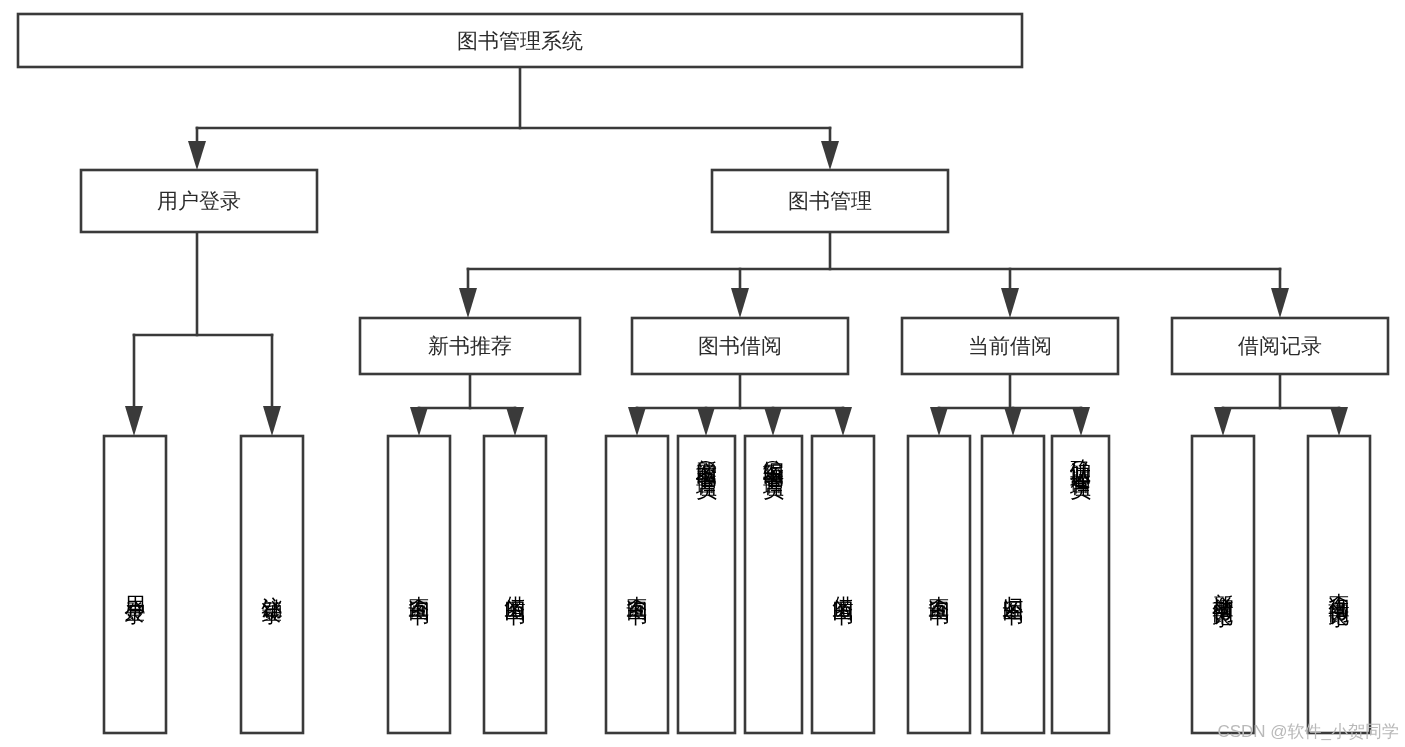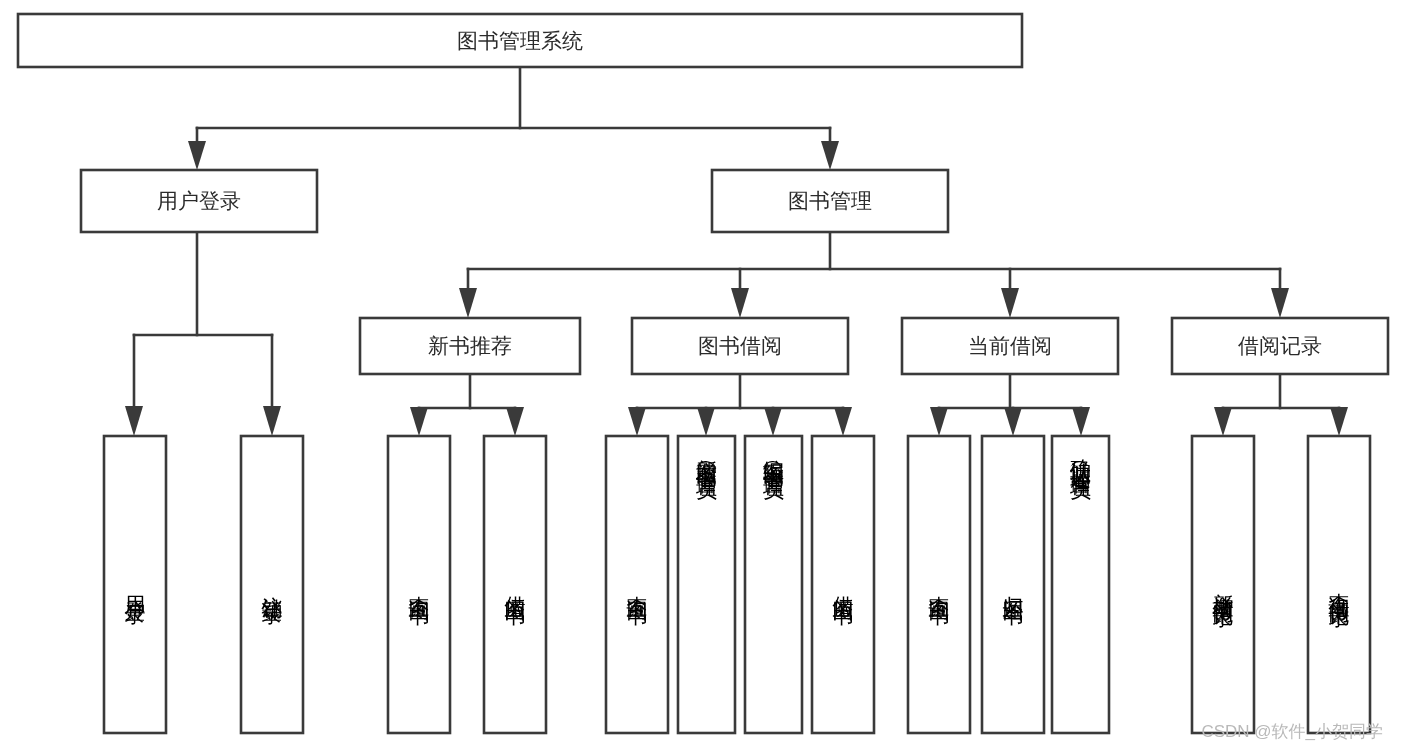--- a/index.html
+++ b/index.html
@@ -47,21 +47,21 @@
   .node-label-v {
     font-family: "Liberation Sans", "DejaVu Sans", sans-serif;
     font-size: 21px;
     fill: #2b2b2b;
     writing-mode: vertical-rl;
     text-orientation: upright;
     letter-spacing: 3px;
   }
   .watermark {
     position: absolute;
-    right: 22px;
+    right: 6px;
     bottom: 4px;
     font-family: "Liberation Sans", "DejaVu Sans", sans-serif;
     font-size: 17px;
     color: #b9b9b9;
     white-space: nowrap;
     pointer-events: none;
   }
 </style>
 </head>
 <body>

